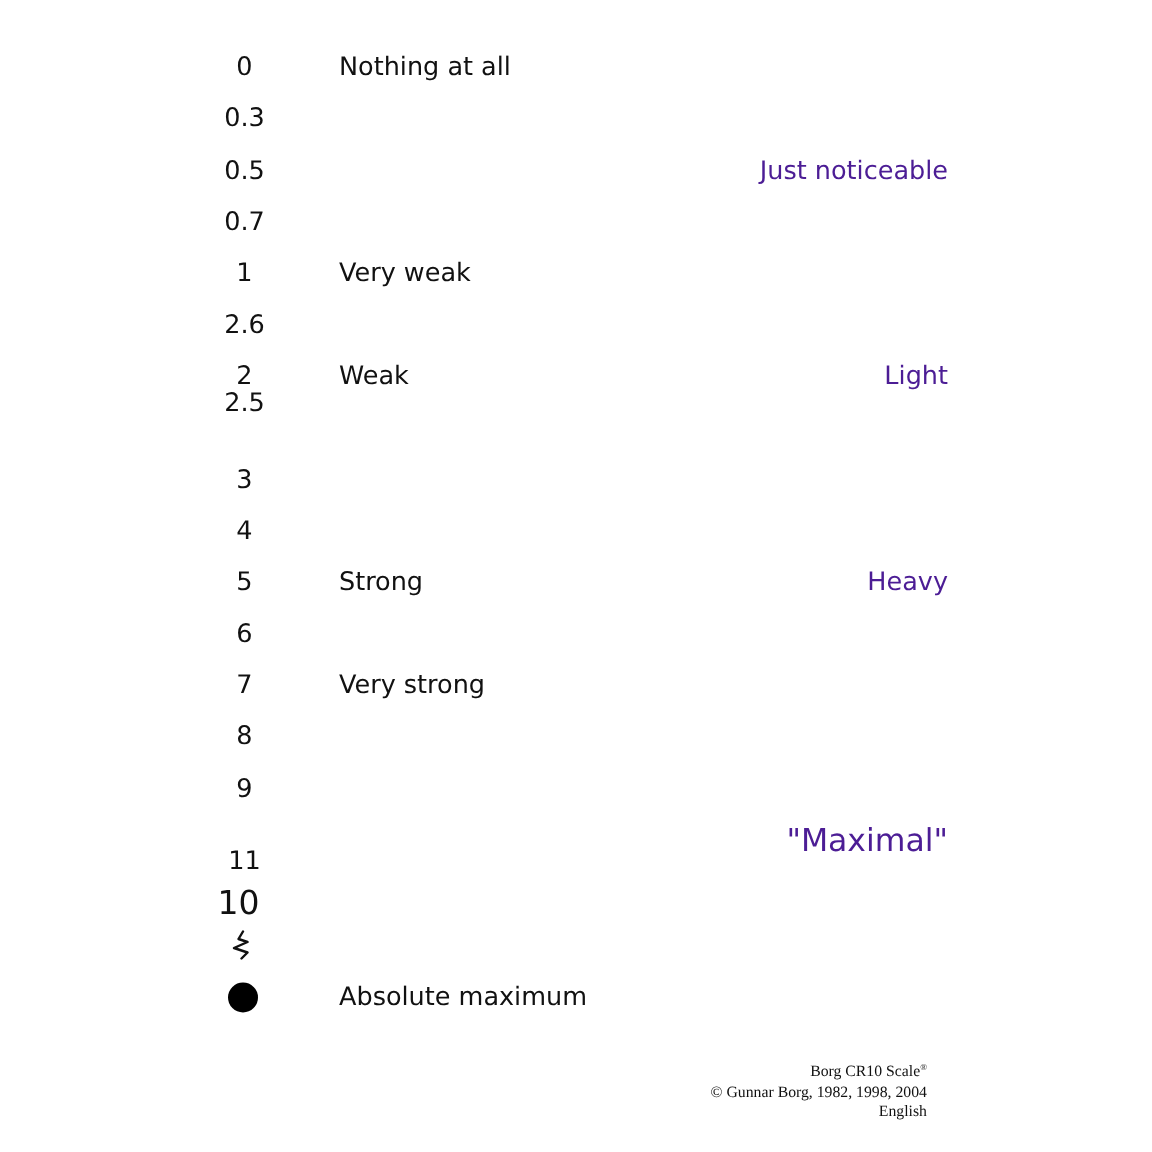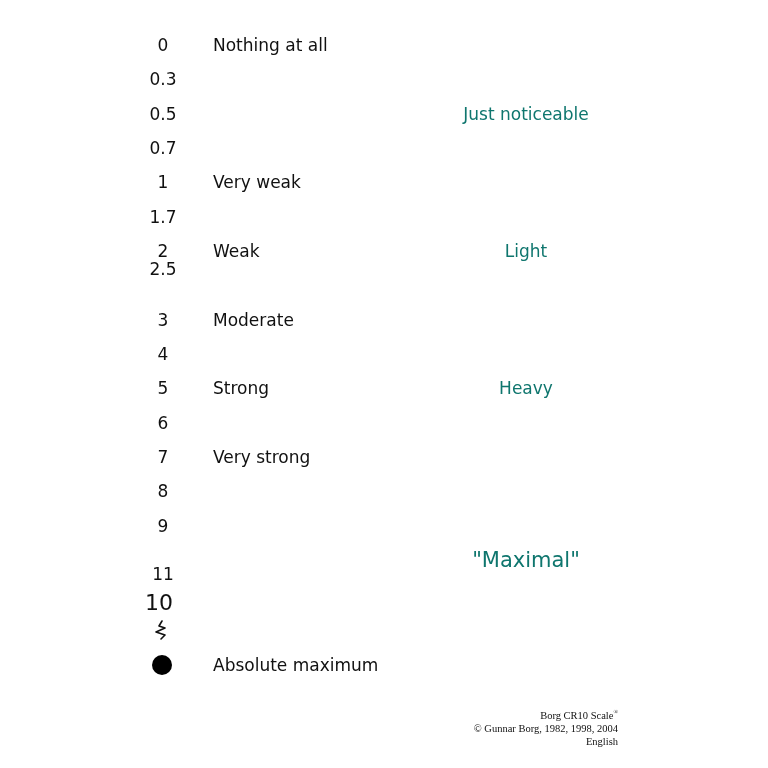--- a/index.html
+++ b/index.html
@@ -25,35 +25,35 @@
       position: absolute;
       left: 140px;
       width: 46px;
       text-align: center;
       font-size: 17px;
       line-height: 30px;
       color: #111;
     }
     .label {
       position: absolute;
-      left: 213px;
+      left: 226px;
       font-size: 17px;
       line-height: 30px;
       white-space: nowrap;
       color: #111;
     }
     .right {
       position: absolute;
       left: 420px;
       width: 212px;
-      text-align: center;
+      text-align: right;
       font-size: 17px;
       line-height: 30px;
       white-space: nowrap;
-      color: #0f766e;
+      color: #4c1d95;
     }
     .row.big .num { font-size: 22px; left: 136px; width: 46px; margin-top: 43px; }
     .row.big .label { font-size: 21px; }
     .row.big .right { font-size: 21px; }
 
     .squiggle-icon {
       position: absolute;
       left: 153px;
       top: 6px;
       width: 16px;
@@ -102,36 +102,35 @@
   <div class="row" style="top:133px">
     <span class="num">0.7</span>
   </div>
 
   <div class="row" style="top:167px">
     <span class="num">1</span>
     <span class="label">Very weak</span>
   </div>
 
   <div class="row" style="top:202px">
-    <span class="num">1.7</span>
+    <span class="num">2.6</span>
   </div>
 
   <div class="row" style="top:236px">
     <span class="num">2</span>
     <span class="label">Weak</span>
     <span class="right">Light</span>
   </div>
 
   <div class="row" style="top:254px">
     <span class="num">2.5</span>
   </div>
 
   <div class="row" style="top:305px">
     <span class="num">3</span>
-    <span class="label">Moderate</span>
   </div>
 
   <div class="row" style="top:339px">
     <span class="num">4</span>
   </div>
 
   <div class="row" style="top:373px">
     <span class="num">5</span>
     <span class="label">Strong</span>
     <span class="right">Heavy</span>

